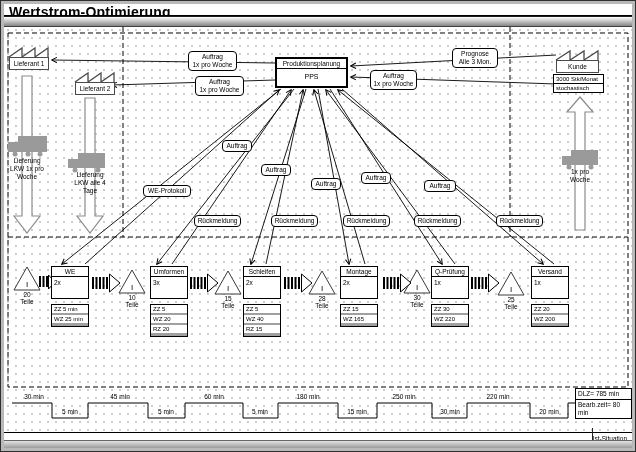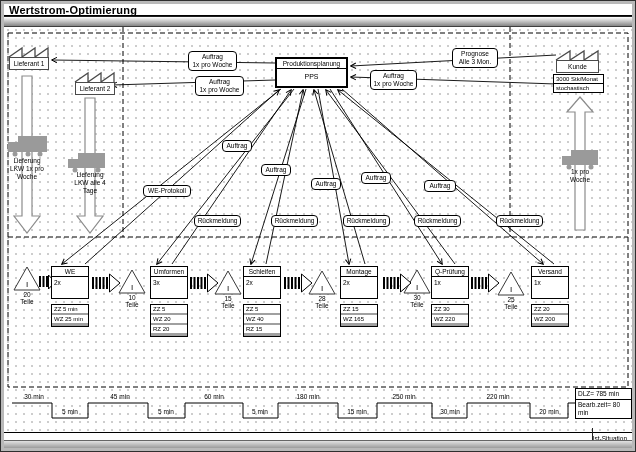--- a/index.html
+++ b/index.html
@@ -2,21 +2,21 @@
 <html><head>
 <meta charset="utf-8">
 <style>
   html,body{margin:0;padding:0;background:#8a8a8a;}
   .window{
     position:relative;width:636px;height:452px;background:#ffffff;
     font-family:"Liberation Sans",sans-serif;color:#000;overflow:hidden;
     box-shadow:inset 0 0 0 1px #2f2f2f, inset 0 0 0 4px #b9b9b9;
   }
   .titlebar{position:absolute;left:4px;top:4px;right:4px;height:11px;background:#fff;border-bottom:1px solid #000;}
-  .title{position:absolute;left:5px;top:0px;font-size:11px;font-weight:bold;letter-spacing:.2px;}
+  .title{position:absolute;left:5px;top:0px;font-size:14px;font-weight:bold;letter-spacing:.2px;}
   .toolbar{position:absolute;left:4px;top:16px;right:4px;height:9px;background:linear-gradient(#ffffff,#858585);border-top:1px solid #1d1d1d;border-bottom:1px solid #3f3f3f;}
   .grid{position:absolute;left:4px;top:26px;right:4px;top:26px;height:406px;background:#fff;
     background-image:radial-gradient(#c9c9c9 0.7px,transparent 0.8px);background-size:8px 8px;}
   .tabstrip{position:absolute;left:4px;right:4px;top:432px;height:12px;background:#fff;border-top:1px solid #000;}
   .tab-label{position:absolute;right:5px;top:2px;font-size:6.5px;}
   .tab-divider{position:absolute;left:592px;top:428px;width:1px;height:17px;background:#222;}
   .statusbar{position:absolute;left:4px;right:4px;bottom:4px;height:7px;background:linear-gradient(#e2e2e2,#9c9c9c);border-top:1px solid #666;}
   svg.overlay{position:absolute;left:0;top:0;}
   .lbl{position:absolute;background:#fff;border:1px solid #000;border-radius:4px;font-size:6.5px;line-height:1.2;text-align:center;padding:1px 2px;white-space:pre-line;box-sizing:border-box;}
   .fac-label{position:absolute;background:#fff;border:1px solid #4a4a4a;font-size:6.5px;text-align:center;box-sizing:border-box;line-height:11px;}

